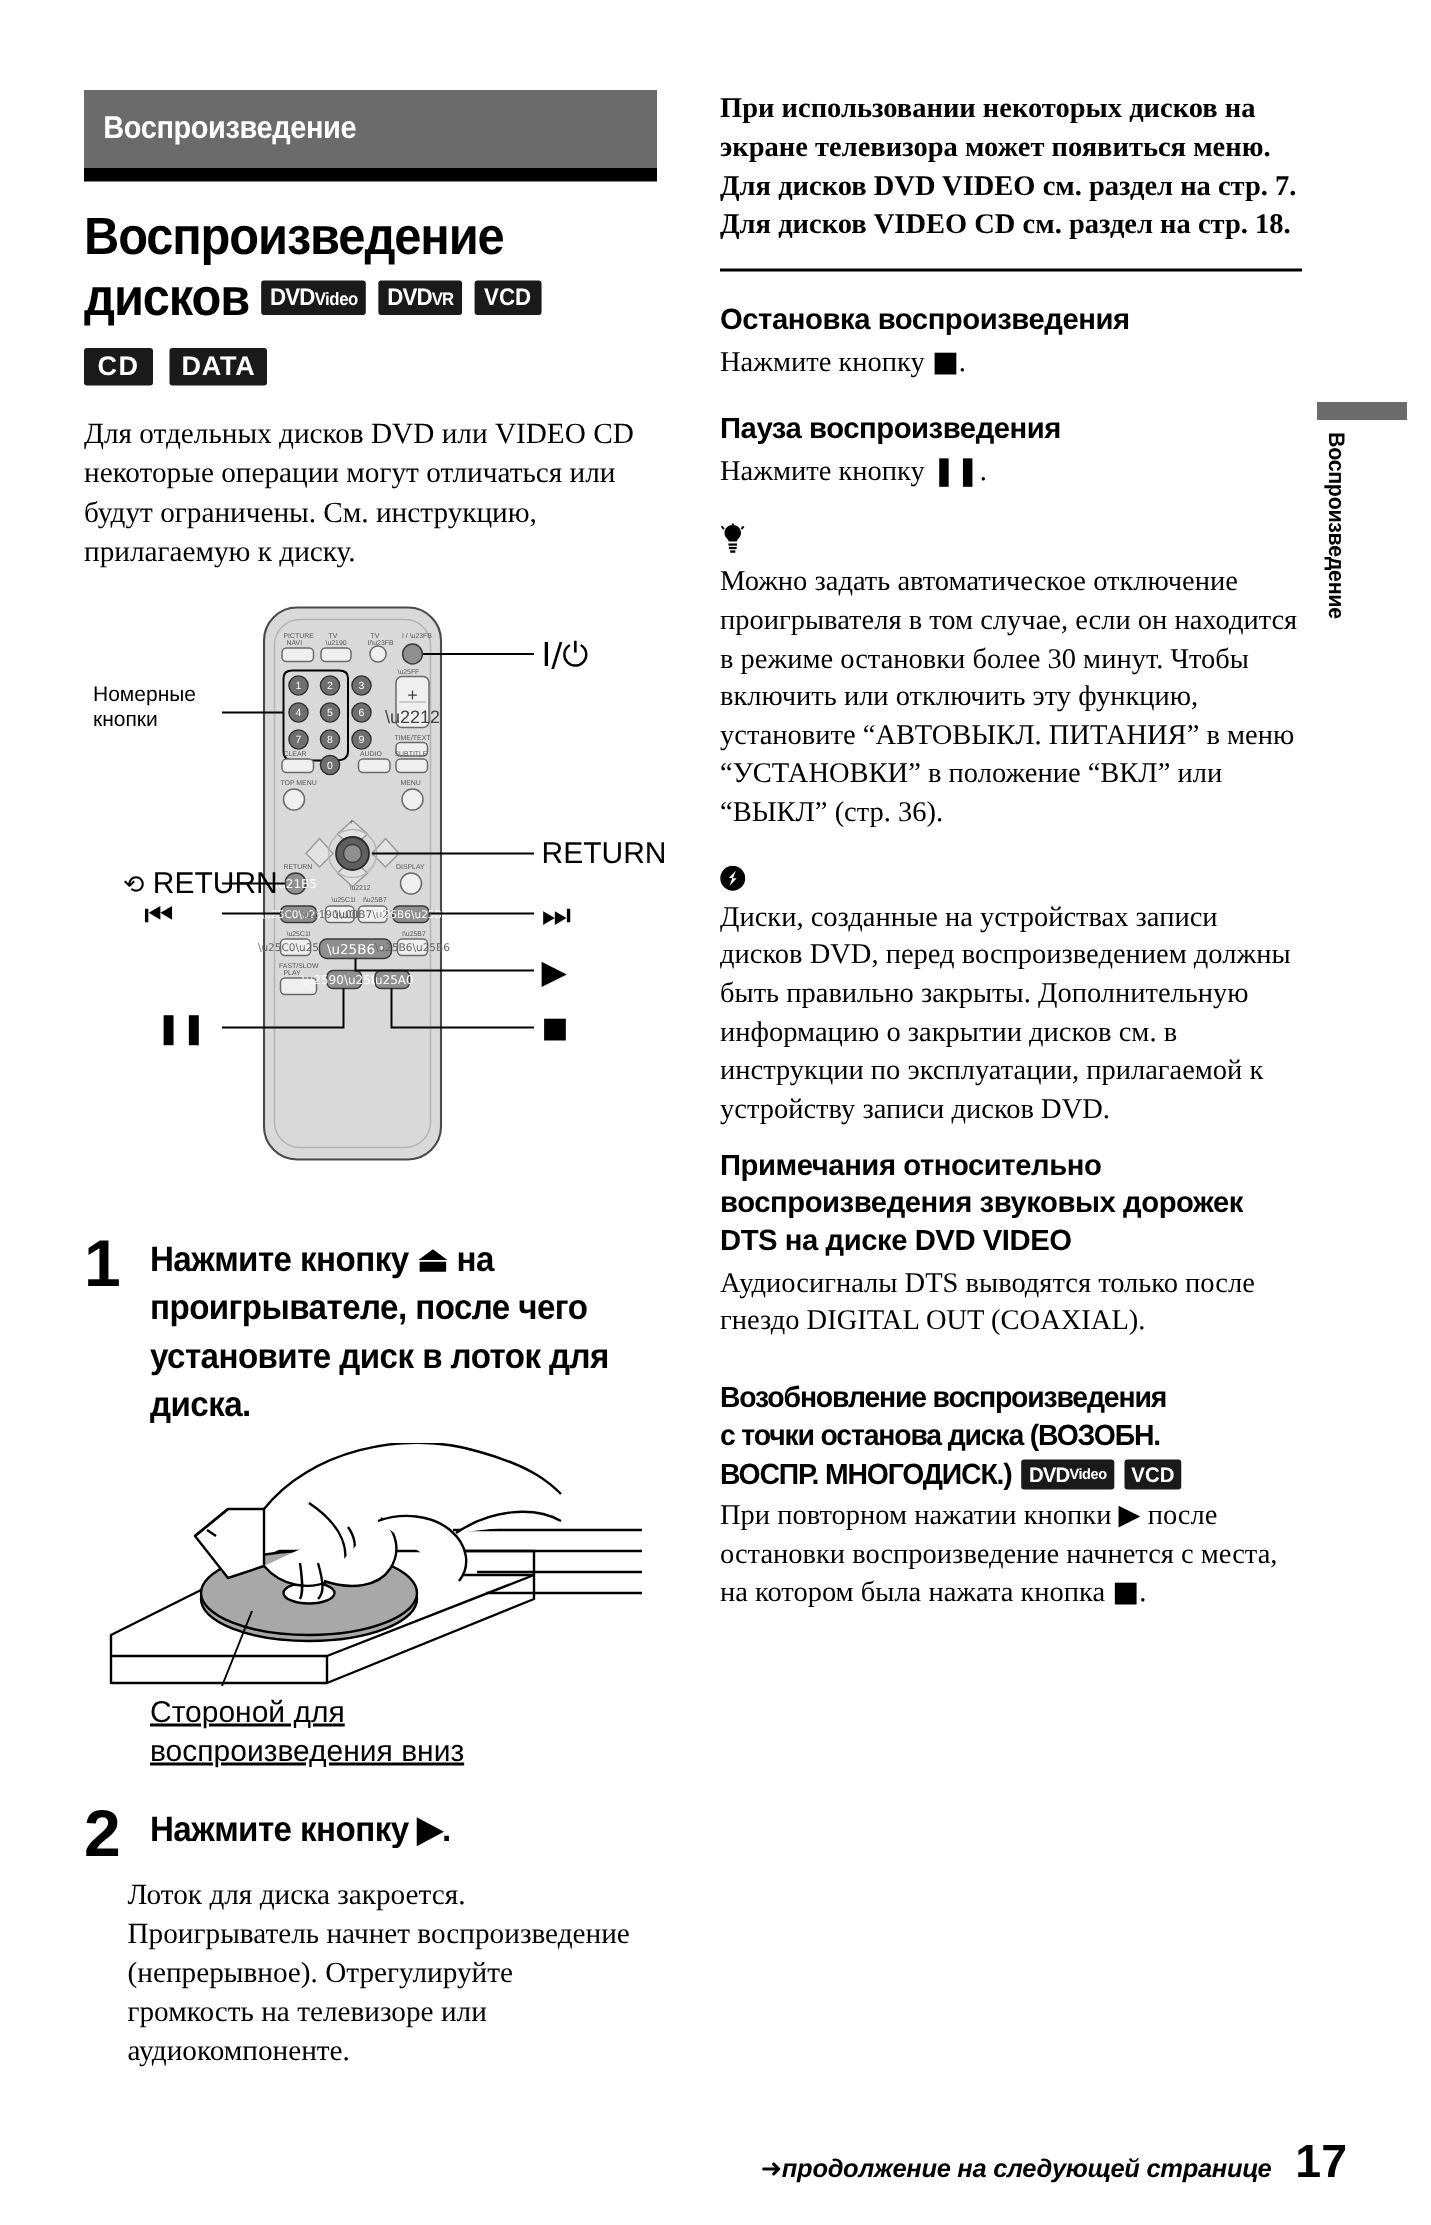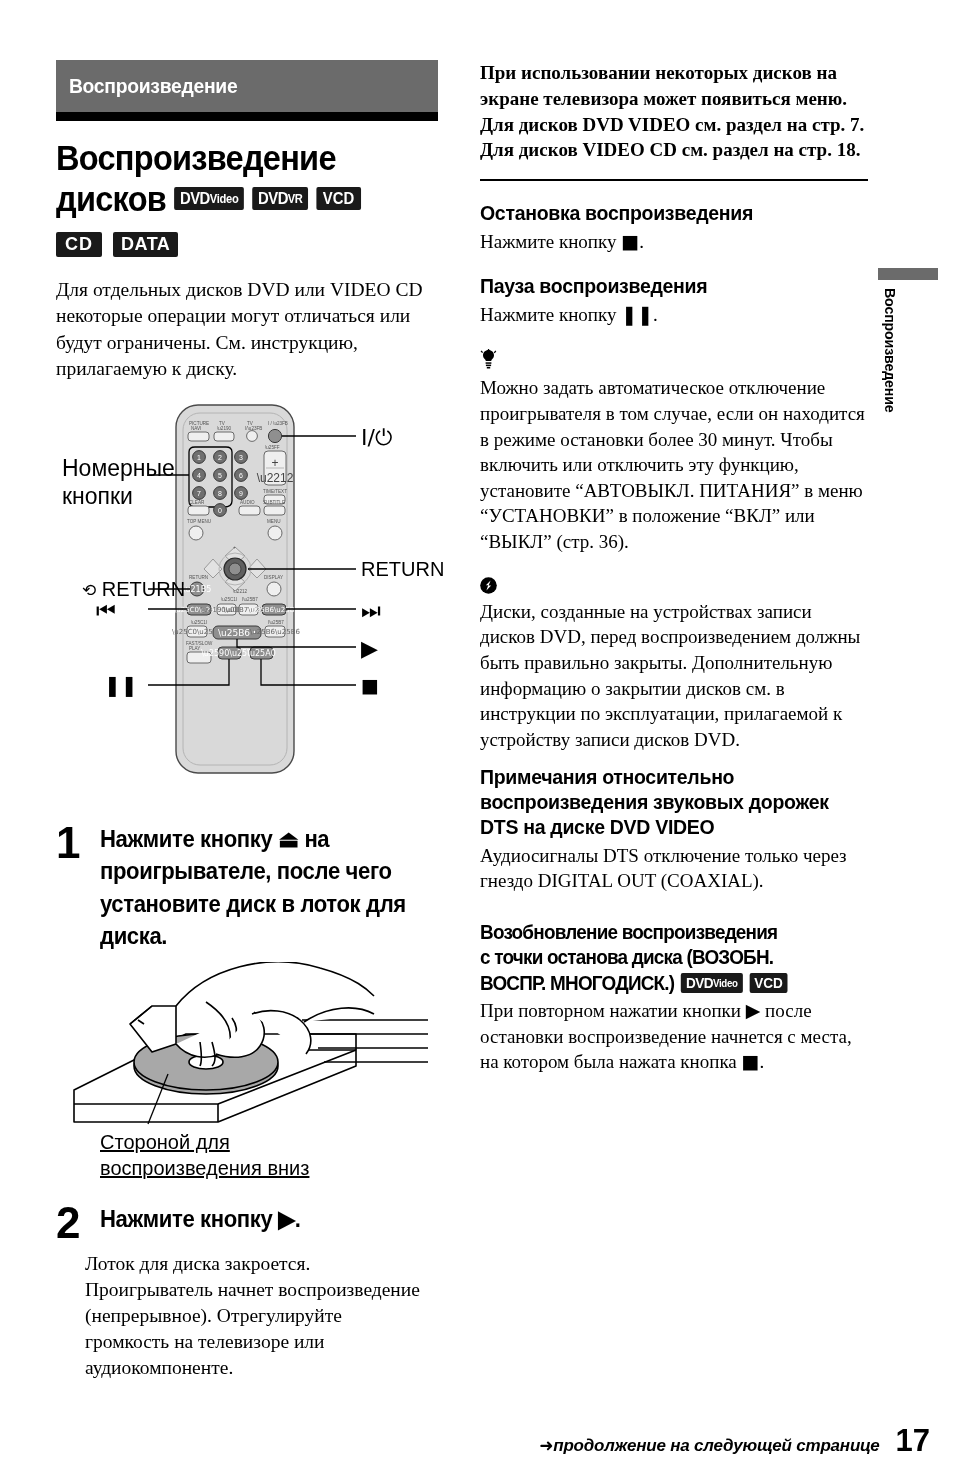--- a/index.html
+++ b/index.html
@@ -77,21 +77,21 @@
     line-height:1.36;
     margin:20px 0 0 0;
   }
   .col-right p.body { font-size:19px; line-height:1.36; }
 
   
   .remote-wrap { position:relative; width:392px; height:400px; margin-top:14px; }
   .callout-txt {
     position:absolute;
     font-family:"Liberation Sans", sans-serif;
-    font-size:23px;
+    font-size:14px;
     line-height:1.25;
     white-space:pre-line;
   }
   .glyph { font-family:"DejaVu Sans", sans-serif; }
 
   
   .step { display:flex; margin-top:26px; }
   .step-num {
     font-family:"Liberation Sans", sans-serif;
     font-weight:bold; font-size:44px; line-height:0.92;
@@ -159,21 +159,21 @@
     margin-top:8px;
     margin-left:16px;
     transform: scaleY(0.95);
     transform-origin: top left;
   }
 
   
   .footer {
     position:absolute; left:0; right:0; bottom:24px;
     display:flex; align-items:baseline; justify-content:flex-end;
-    padding-right:24px;
+    padding-right:56px;
   }
   .footer .cont {
     font-family:"Liberation Sans", sans-serif;
     font-style:italic; font-weight:bold;
     font-size:17px; letter-spacing:-0.2px;
   }
   .footer .arrow { font-family:"DejaVu Sans", sans-serif; font-style:normal; font-size:17px; }
   .footer .pgnum {
     font-family:"Liberation Sans", sans-serif;
     font-weight:bold; font-size:31px;
@@ -441,21 +441,21 @@
 
     <div class="note-icon">
       <svg width="17" height="17" viewBox="0 0 17 17">
           <circle cx="8.5" cy="8.5" r="8.3" fill="#000"></circle>
         <path d="M10.6 3.4 L5.9 8.3 H8.2 L6.4 13.6 L11.1 8.5 H8.6 Z" fill="#fff"></path>
       </svg>
     </div>
     <p class="right-p">Диски, созданные на устройствах записи дисков DVD, перед воспроизведением должны быть правильно закрыты. Дополнительную информацию о закрытии дисков см. в инструкции по эксплуатации, прилагаемой к устройству записи дисков DVD.</p>
 
     <h2 class="sub" style="margin-top:12px;">Примечания относительно воспроизведения звуковых дорожек DTS на диске DVD VIDEO</h2>
-    <p class="right-p">Аудиосигналы DTS отключение только через гнездо DIGITAL OUT (COAXIAL).</p>
+    <p class="right-p">Аудиосигналы DTS выводятся только после гнездо DIGITAL OUT (COAXIAL).</p>
 
     <h2 class="sub tight" style="margin-top:26px;">
       <div>Возобновление воспроизведения</div>
       <div>с точки останова диска (ВОЗОБН.</div>
       <div class="sub-inline">
         <span>ВОСПР. МНОГОДИСК.)</span>
         <span class="badge dvdvideo mini">DVD<span class="sm">Video</span></span>
         <span class="badge vcd mini">VCD</span>
       </div>
     </h2>

